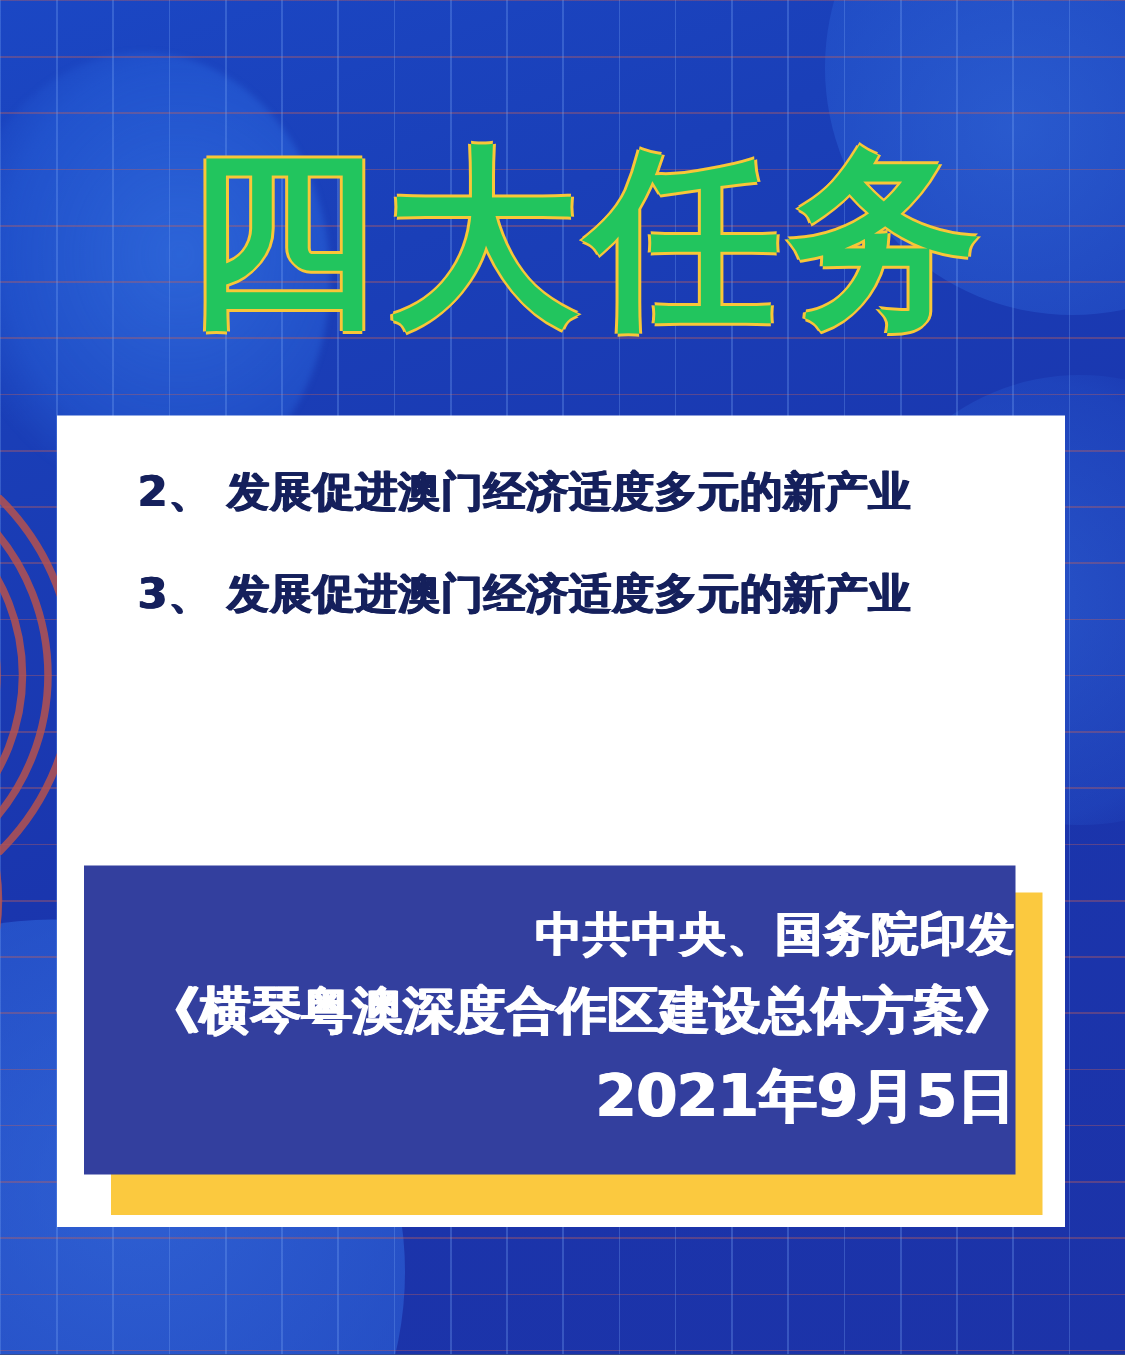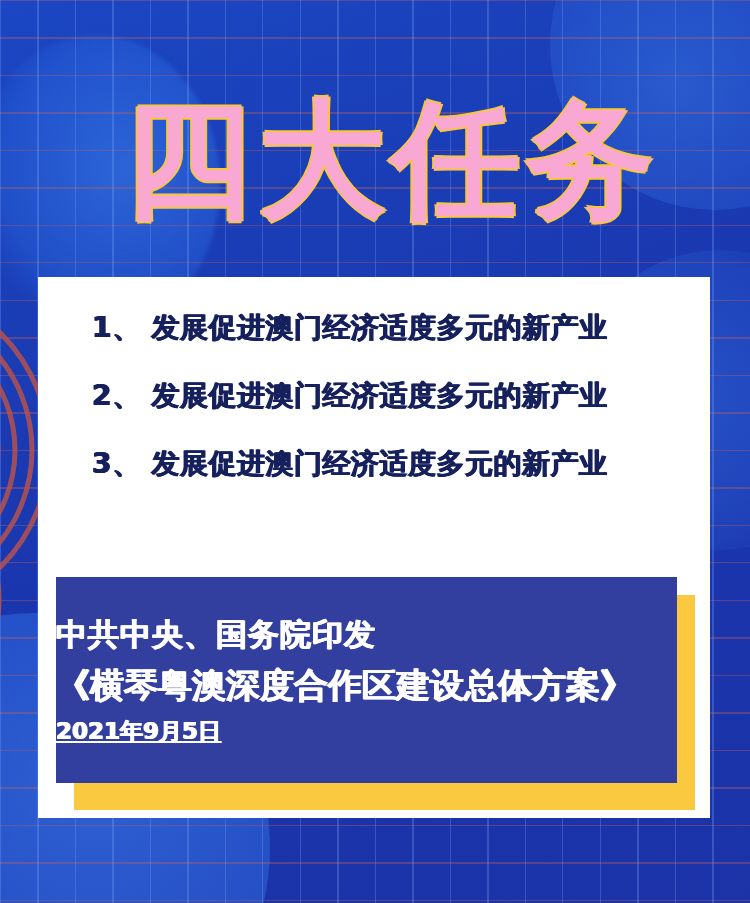--- a/index.html
+++ b/index.html
@@ -89,21 +89,21 @@
   .headline {
     position: absolute;
     left: 0;
     right: 0;
     top: 96px;
     text-align: center;
     font-size: 128px;
     line-height: 1;
     font-weight: 900;
     letter-spacing: 6px;
-    color: #f9a8d4;
+    color: #22c55e;
     font-family: "DejaVu Sans", "Liberation Sans", sans-serif;
     text-shadow: 2px 0 0 #f9c638, -2px 0 0 #f9c638, 0 2px 0 #f9c638, 0 -2px 0 #f9c638;
     white-space: nowrap;
     margin-left: 34px;
   }
 
   
   .task-list {
     position: absolute;
     left: 52px;
@@ -155,34 +155,34 @@
   }
   .footer-box {
     position: absolute;
     left: 56px;
     top: 577px;
     width: 621px;
     height: 206px;
     background: #333f9e;
     display: flex;
     flex-direction: column;
-    align-items: flex-start;
+    align-items: flex-end;
     justify-content: center;
     gap: 7px;
   }
   .footer-line {
     color: #ffffff;
     font-weight: 900;
     white-space: nowrap;
     font-family: "DejaVu Sans", "Liberation Sans", sans-serif;
     text-shadow: 0.7px 0 0 #fff, -0.7px 0 0 #fff;
   }
   .fl-1 { font-size: 31px; letter-spacing: 1px; }
   .fl-2 { font-size: 34px; letter-spacing: 0px; }
-  .fl-3 { font-size: 23px; letter-spacing: 0px; text-decoration: underline; }
+  .fl-3 { font-size: 39px; letter-spacing: 0px; }
 </style>
 </head>
 <body>
 
 <div id="poster">
 
   <div class="bg-base"></div>
   <div class="bg-blob blob-tl"></div>
   <div class="bg-blob blob-tr"></div>
   <div class="bg-blob blob-r-mid"></div>
@@ -208,23 +208,20 @@
       <circle cx="40" cy="40" r="135"></circle>
     </g>
   </svg>
 
   <div class="headline">四大任务</div>
 
   <div class="card">
 
     <div class="task-list">
 
-      <div class="task-item">
-        <span class="task-text"><span class="task-num">1、</span><span>发展促进澳门经济适度多元的新产业</span></span>
-      </div>
 
       <div class="task-item">
         <span class="task-text"><span class="task-num">2、</span><span>发展促进澳门经济适度多元的新产业</span></span>
       </div>
 
       <div class="task-item">
         <span class="task-text"><span class="task-num">3、</span><span>发展促进澳门经济适度多元的新产业</span></span>
       </div>
 
 

